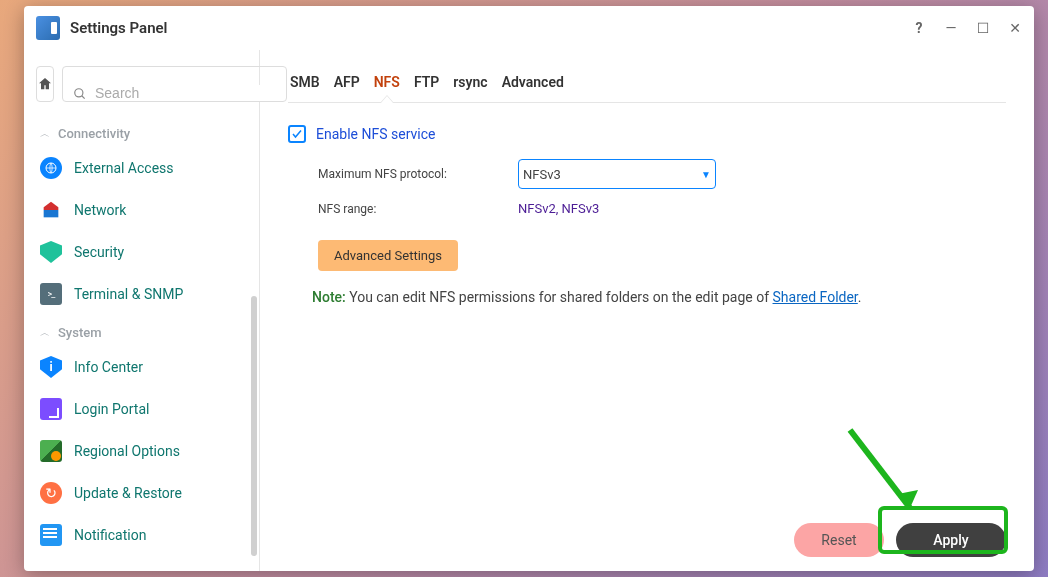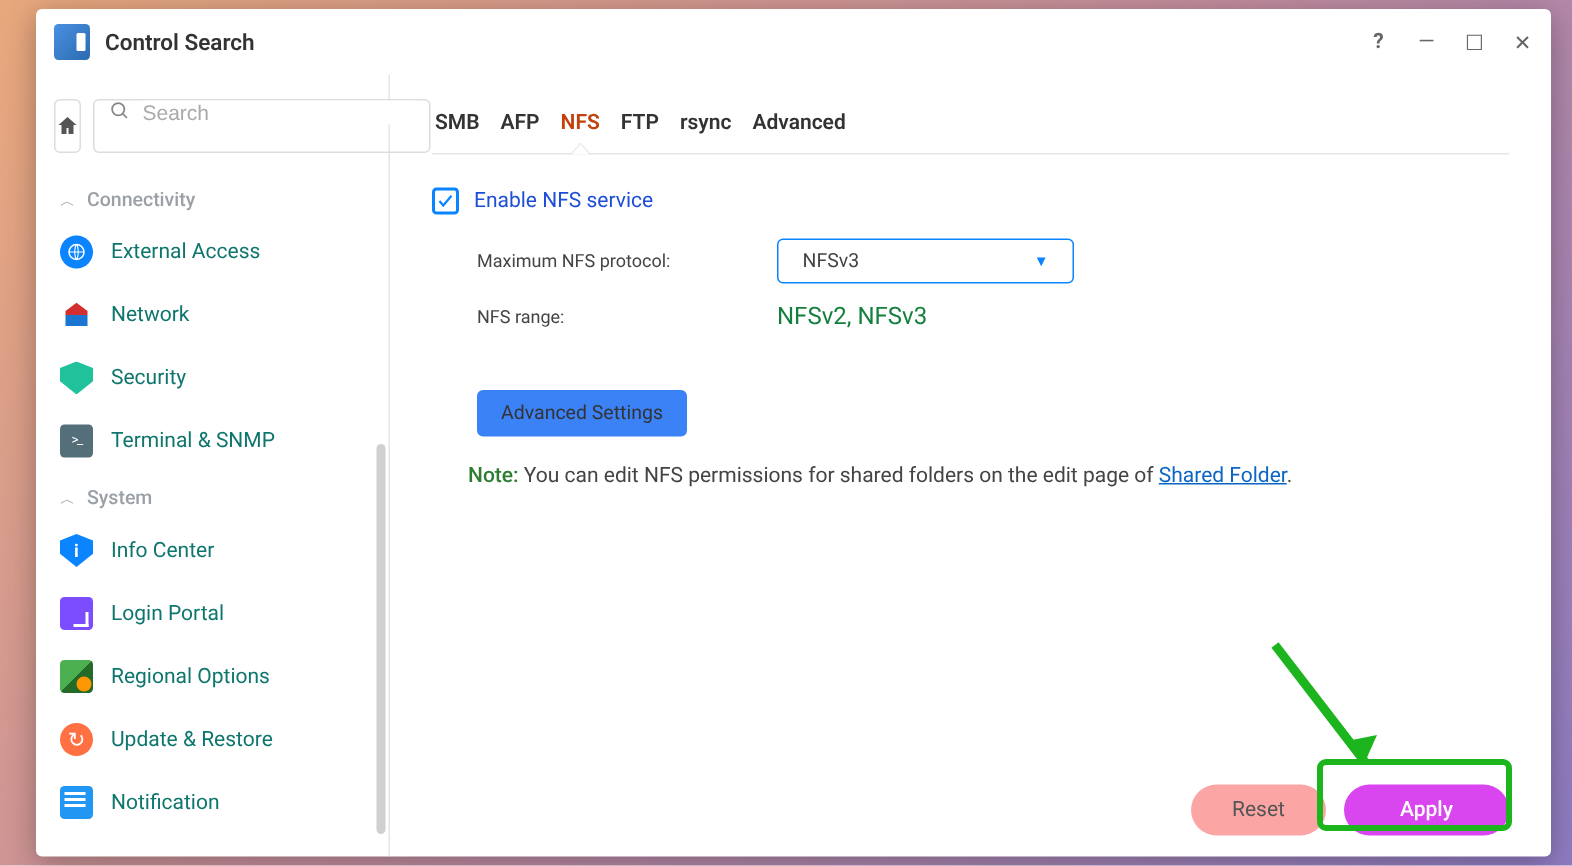--- a/index.html
+++ b/index.html
@@ -68,21 +68,21 @@
   border-radius: 4px;
   display:flex; align-items:center; justify-content:center;
   color: #555;
   cursor:pointer;
 }
 .search-wrap {
   flex:1;
   height: 36px;
   border: 1px solid #ddd;
   border-radius: 4px;
-  display:flex; align-items:flex-start;
+  display:flex; align-items:flex-end;
   padding: 0 10px;
   gap: 8px;
   color: #999;
 }
 .search-wrap input {
   border: none; outline: none; flex:1; font-size: 14px; color:#333;
 }
 .search-wrap input::placeholder { color: #aaa; }
 .section-header {
   display:flex; align-items:center;
@@ -186,31 +186,31 @@
 }
 .cb svg{ width:12px; height:12px; stroke:#0a84ff; stroke-width:3; fill:none;}
 .cb-label{ font-size:14px; color:#1d4ed8;}
 .form-row{ display:flex; align-items:center; margin: 12px 0 12px 30px;}
 .form-label{ width: 200px; font-size:12px; color:#444;}
 .select{
   width: 198px; height: 30px;
   border: 1px solid #0a84ff;
   border-radius: 4px;
   display:flex; align-items:center; justify-content:space-between;
-  padding: 0 16px;
+  padding: 0 4px;
   font-size:13px; color:#444;
   cursor:pointer;
 }
 .select-caret{ color:#0a84ff; font-size:10px;}
-.value-text{ font-size:16px; color:#15803d;}
+.value-text{ font-size:13px; color:#4c1d95;}
 .adv-btn{
-  margin: 28px 0 18px 30px;
+  margin: 12px 0 18px 30px;
   display:inline-block;
   padding: 8px 16px;
-  background:#3b82f6;
+  background:#fdba74;
   border-radius:4px;
   font-size:13px;
   color:#333;
   cursor:pointer;
 }
 .note{ margin-left:24px; font-size:14px; color:#444;}
 .note-prefix{ color:#2e7d32; font-weight:500;}
 .note-link{ color:#0a66c2; text-decoration:underline; cursor:pointer;}
 
 .footer{
@@ -219,39 +219,39 @@
   position:relative;
 }
 .btn{
   min-width: 90px; height: 34px;
   border-radius: 17px;
   display:flex; align-items:center; justify-content:center;
   font-size:14px;
   cursor:pointer;
 }
 .btn-reset{ background:#fca5a5; color:#555;}
-.btn-apply{ background:#d946ef; color:#fff; min-width:110px; font-weight:500;}
+.btn-apply{ background:#404040; color:#fff; min-width:110px; font-weight:500;}
 .highlight-box{
   position:absolute;
   border: 4px solid #1db51d;
   border-radius: 6px;
   pointer-events:none;
 }
 .arrow-annot{
   position:absolute;
   pointer-events:none;
 }
 </style>
 </head>
 <body>
 
 <div class="window">
   <div class="titlebar">
     <div class="app-icon"></div>
-    <div class="title-text">Control Search</div>
+    <div class="title-text">Settings Panel</div>
     <div class="win-controls">
       <div class="win-btn help-btn">?</div>
       <div class="win-btn">—</div>
       <div class="win-btn">☐</div>
       <div class="win-btn">✕</div>
     </div>
   </div>
 
   <div class="body-area">
     <div class="sidebar">

